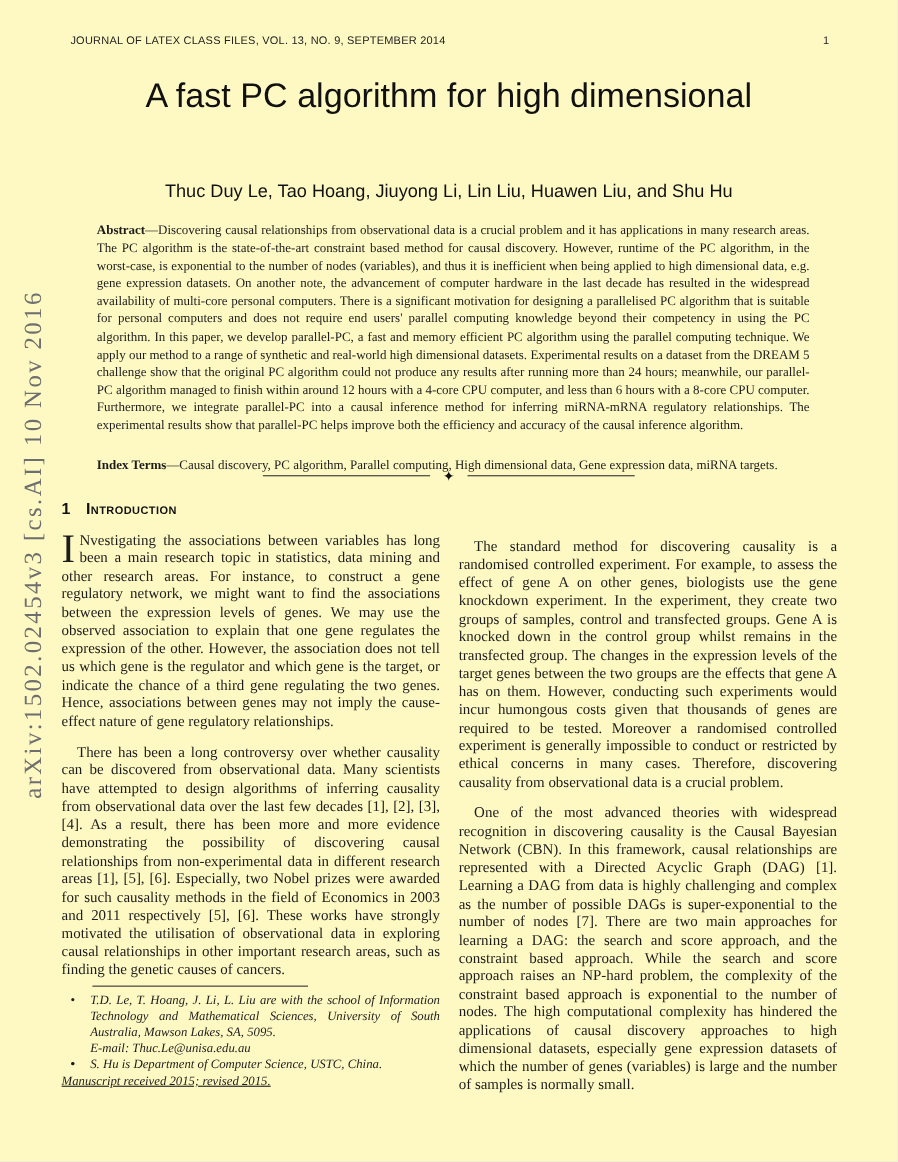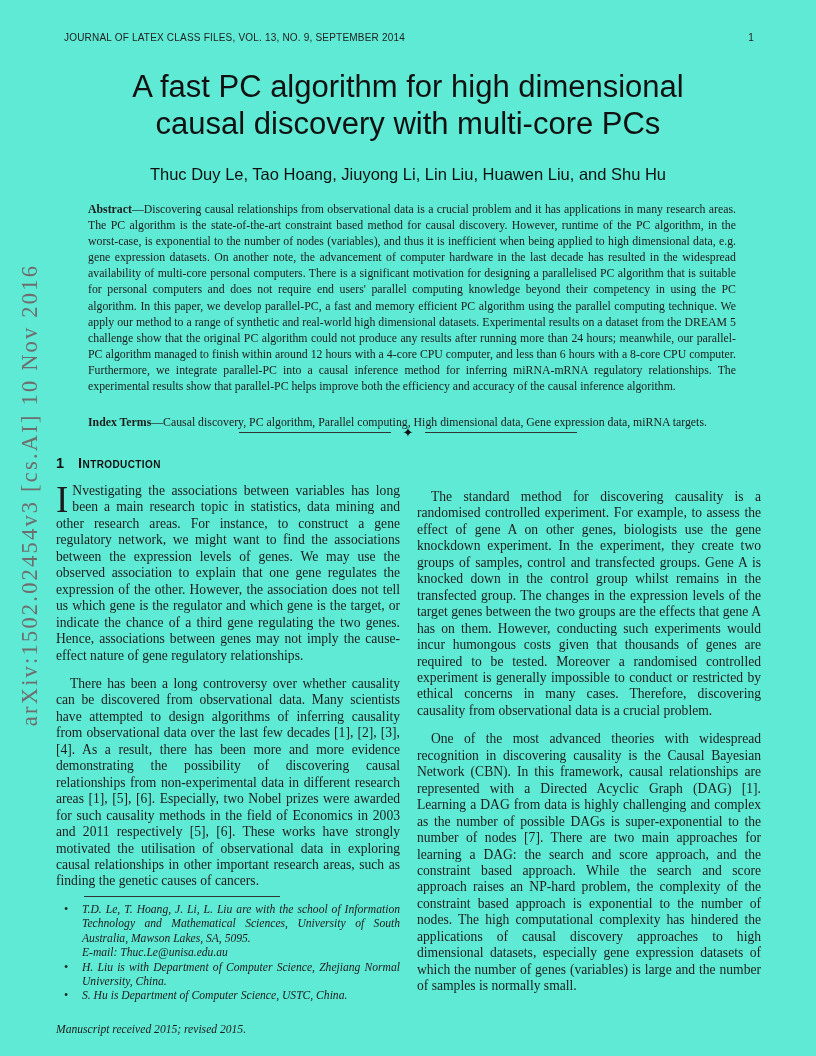--- a/index.html
+++ b/index.html
@@ -1,20 +1,20 @@
 <!DOCTYPE html>
 <html><head>
 <meta charset="utf-8">
 <style>
   html,body { margin:0; padding:0; background:#e8e8e8; }
   .page {
     position:relative;
     width:816px; height:1056px;
     margin:0 auto;
-    background:#5eead4;
+    background:#fef9c3;
     font-family:"Liberation Serif", serif;
     color:#1c1c1c;
     overflow:hidden;
   }
 
   
   .running-head {
     position:absolute; top:32px; left:64px; right:62px;
     display:flex; justify-content:space-between;
     font-family:"Liberation Sans", sans-serif;
@@ -100,37 +100,36 @@
   .footnote-block { margin-top:6px; }
   .footnote-rule { width:196px; height:1px; background:#333; margin:0 0 6px 28px; }
   .footnotes {
     list-style:none; margin:0; padding:0;
     font-style:italic; font-size:11.6px; line-height:14.4px;
     text-align:justify;
   }
   .footnotes li { position:relative; padding-left:26px; margin:0; }
   .footnotes li .bullet { position:absolute; left:8px; top:-1px; font-style:normal; font-size:12px; }
   .fn-email { color:#1c1c1c; text-decoration:none; }
-  .manuscript { font-style:italic; font-size:11.6px; line-height:14.4px; margin-top:19px; }
+  .manuscript { font-style:italic; font-size:11.6px; line-height:14.4px; margin-top:1px;text-decoration:underline; }
 </style>
 </head>
 <body>
 
 <div class="page">
 
   <div class="running-head">
     <span>JOURNAL OF LATEX CLASS FILES, VOL. 13, NO. 9, SEPTEMBER 2014</span>
     <span>1</span>
   </div>
 
   <div class="watermark">arXiv:1502.02454v3  [cs.AI]  10 Nov 2016</div>
 
   <div class="title-block">
     <div>A fast PC algorithm for high dimensional</div>
-    <div>causal discovery with multi-core PCs</div>
   </div>
 
   <div class="authors">Thuc Duy Le, Tao Hoang, Jiuyong Li, Lin Liu, Huawen Liu, and Shu Hu</div>
 
   <div class="abstract-block">
     <div>
       <span class="lead">Abstract</span><span>—Discovering causal relationships from observational data is a crucial problem and it has applications in many research areas. The PC algorithm is the state-of-the-art constraint based method for causal discovery. However, runtime of the PC algorithm, in the worst-case, is exponential to the number of nodes (variables), and thus it is inefficient when being applied to high dimensional data, e.g. gene expression datasets. On another note, the advancement of computer hardware in the last decade has resulted in the widespread availability of multi-core personal computers. There is a significant motivation for designing a parallelised PC algorithm that is suitable for personal computers and does not require end users' parallel computing knowledge beyond their competency in using the PC algorithm. In this paper, we develop parallel-PC, a fast and memory efficient PC algorithm using the parallel computing technique. We apply our method to a range of synthetic and real-world high dimensional datasets. Experimental results on a dataset from the DREAM 5 challenge show that the original PC algorithm could not produce any results after running more than 24 hours; meanwhile, our parallel-PC algorithm managed to finish within around 12 hours with a 4-core CPU computer, and less than 6 hours with a 8-core CPU computer. Furthermore, we integrate parallel-PC into a causal inference method for inferring miRNA-mRNA regulatory relationships. The experimental results show that parallel-PC helps improve both the efficiency and accuracy of the causal inference algorithm.</span>
     </div>
     <div class="index-terms">
       <span class="lead">Index Terms</span><span>—Causal discovery, PC algorithm, Parallel computing, High dimensional data, Gene expression data, miRNA targets.</span>
@@ -157,21 +156,20 @@
       <div class="footnote-block">
         <div class="footnote-rule"></div>
         <ul class="footnotes">
           <li>
             <span class="bullet">•</span>
             <span>T.D. Le, T. Hoang, J. Li, L. Liu are with the school of Information Technology and Mathematical Sciences, University of South Australia, Mawson Lakes, SA, 5095.</span><br>
             <a class="fn-email" href="#">E-mail: Thuc.Le@unisa.edu.au</a>
           </li>
           <li>
             <span class="bullet">•</span>
-            <span>H. Liu is with Department of Computer Science, Zhejiang Normal University, China.</span>
           </li>
           <li>
             <span class="bullet">•</span>
             <span>S. Hu is Department of Computer Science, USTC, China.</span>
           </li>
         </ul>
         <div class="manuscript">Manuscript received 2015; revised 2015.</div>
       </div>
     </div>
 

